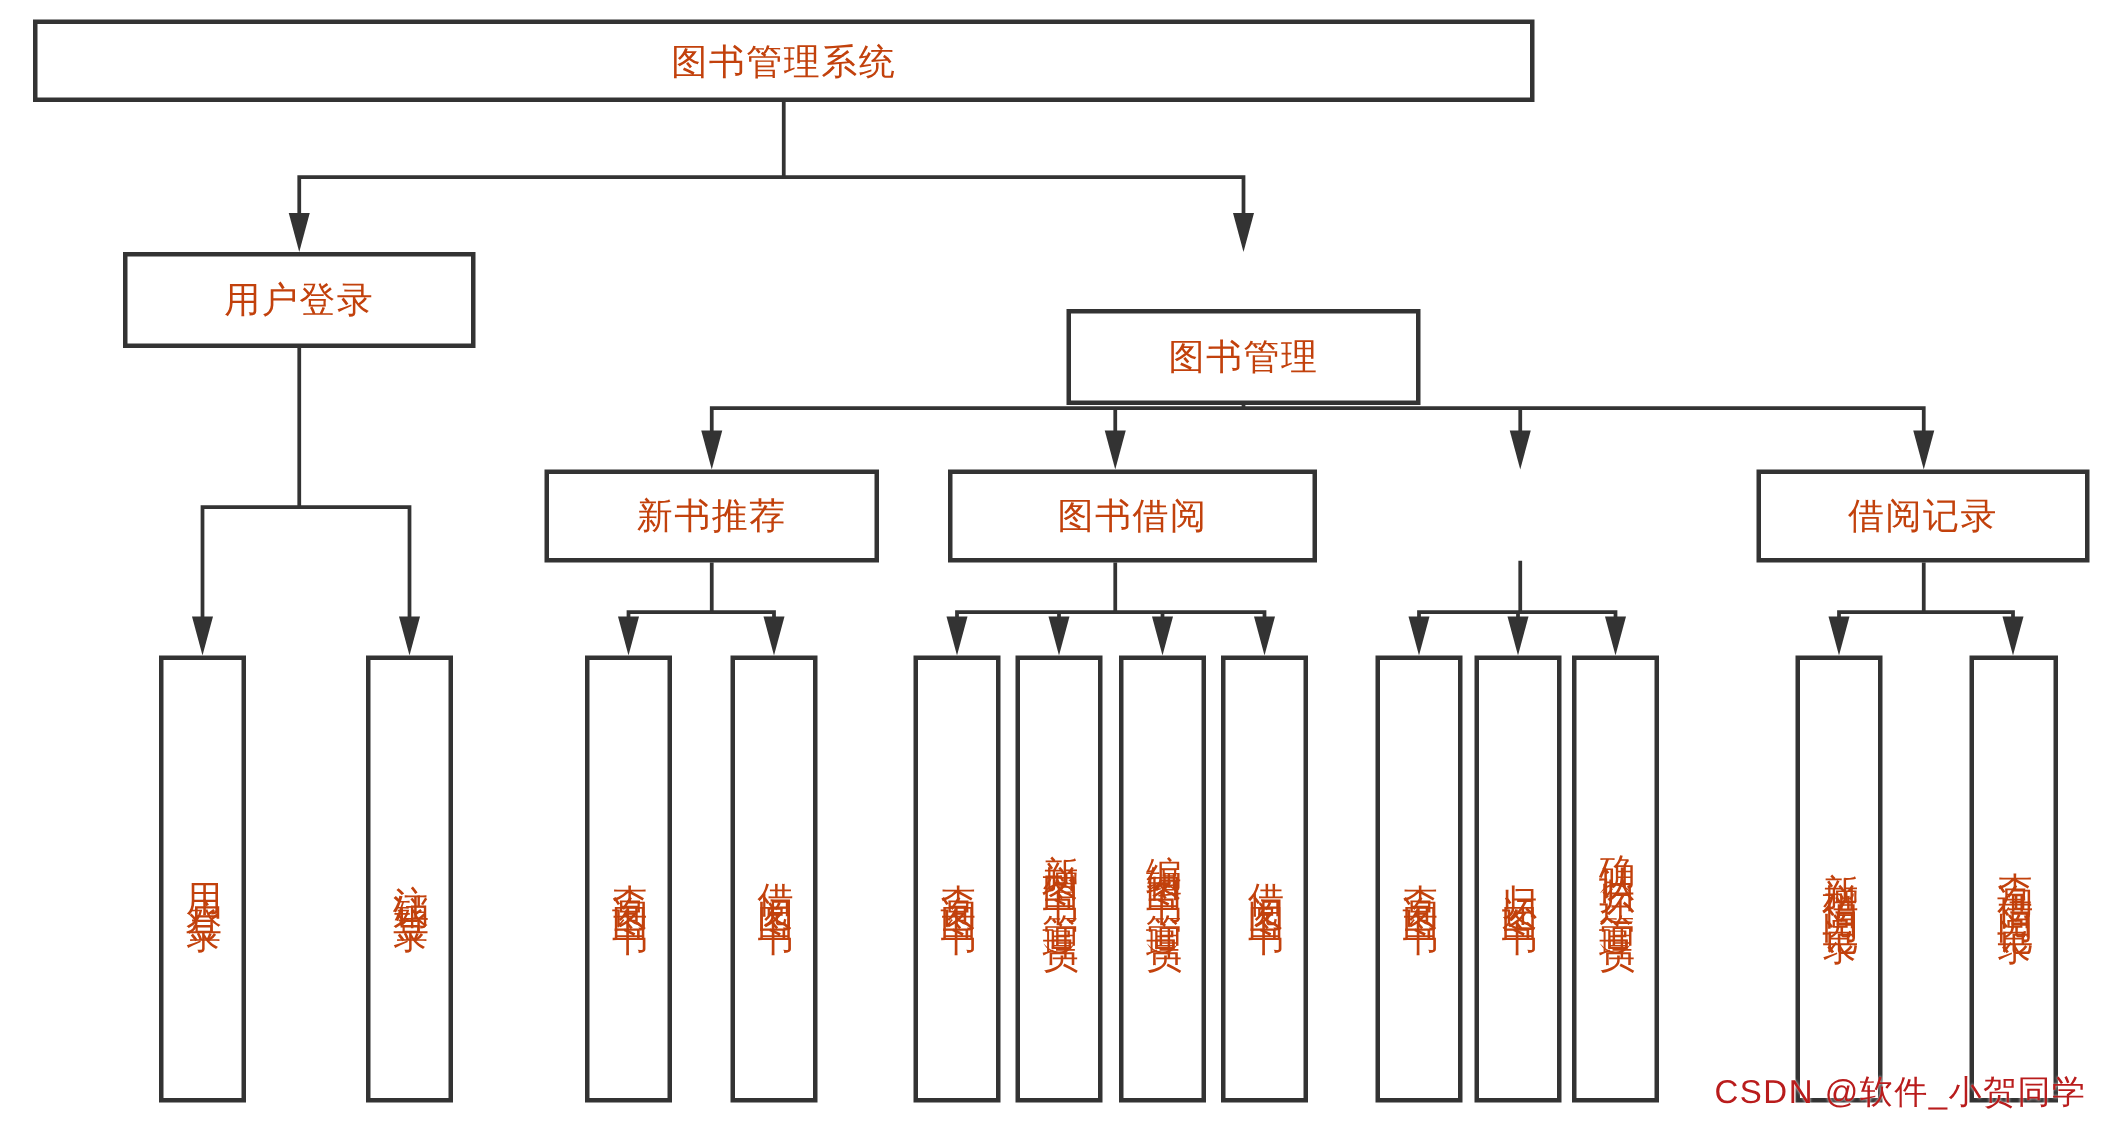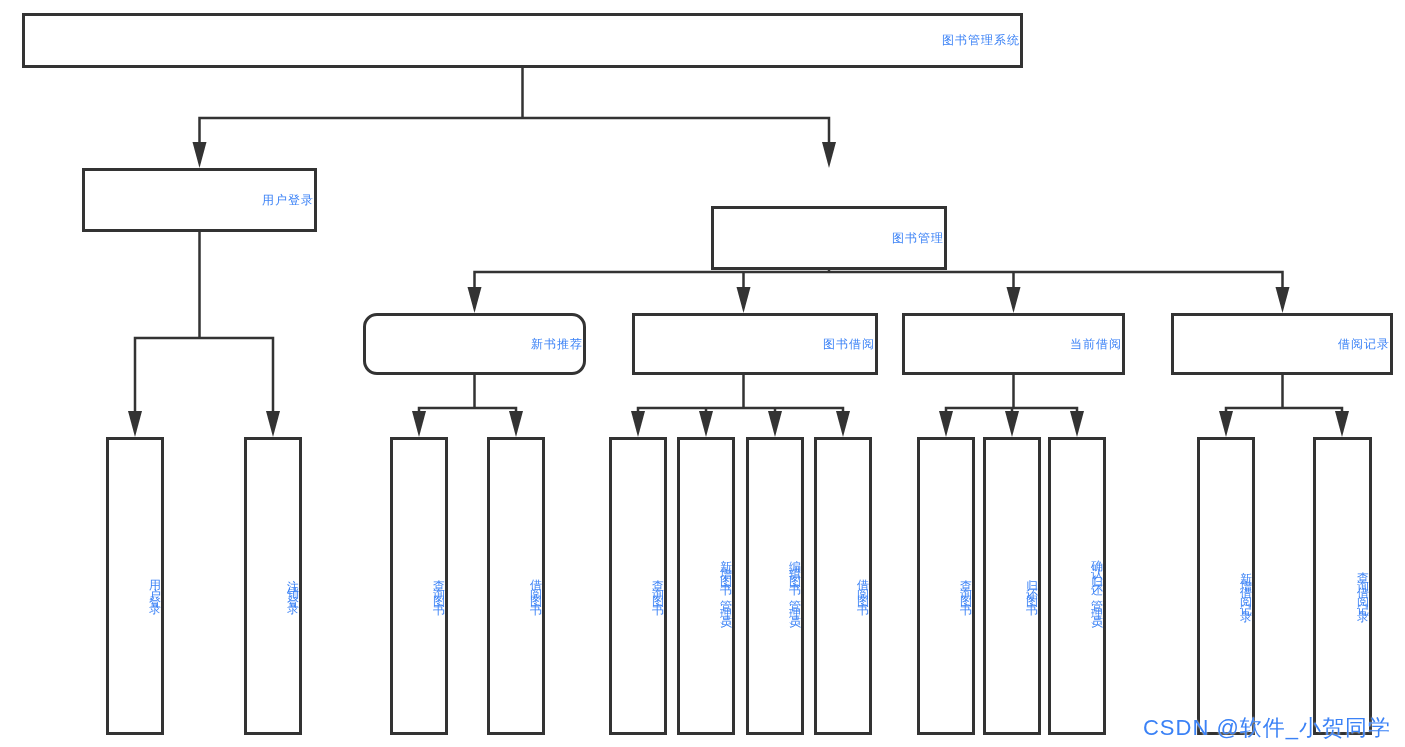--- a/index.html
+++ b/index.html
@@ -20,37 +20,37 @@
     left: 0; top: 0;
     width: 1405px; height: 747px;
   }
   .box {
     position: absolute;
     box-sizing: border-box;
     background: #ffffff;
     border: 3px solid #333333;
     display: flex;
     align-items: center;
-    justify-content: flex-end;
-    color: #3b82f6;
-    font-size: 12px;
+    justify-content: center;
+    color: #c2410c;
+    font-size: 24px;
     letter-spacing: 1px;
     z-index: 2;
   }
   .vbox span {
     writing-mode: vertical-rl;
     letter-spacing: 8px;
     line-height: 1;
   }
   #watermark {
     position: absolute;
     right: 14px;
     bottom: 4px;
     font-size: 22px;
-    color: #3b82f6;
+    color: #b91c1c;
     letter-spacing: 1px;
     text-shadow: 0 0 2px #ffffff;
     z-index: 3;
     white-space: nowrap;
   }
 </style>
 </head>
 <body>
 
 <div id="stage">
@@ -92,28 +92,25 @@
     <span>图书管理系统</span>
   </div>
 
   <div class="box" style="left:82px; top:168px; width:235px; height:64px;">
     <span>用户登录</span>
   </div>
   <div class="box" style="left:711px; top:168px; width:236px; height:64px;margin-top:38px;">
     <span>图书管理</span>
   </div>
 
-  <div class="box" style="left:363px; top:313px; width:223px; height:62px;border-radius:14px;">
+  <div class="box" style="left:363px; top:313px; width:223px; height:62px;">
     <span>新书推荐</span>
   </div>
   <div class="box" style="left:632px; top:313px; width:246px; height:62px;">
     <span>图书借阅</span>
-  </div>
-  <div class="box" style="left:902px; top:313px; width:223px; height:62px;">
-    <span>当前借阅</span>
   </div>
   <div class="box" style="left:1171px; top:313px; width:222px; height:62px;">
     <span>借阅记录</span>
   </div>
 
   <div class="box vbox" style="left:106px; top:437px; width:58px; height:298px;">
     <span>用户登录</span>
   </div>
   <div class="box vbox" style="left:244px; top:437px; width:58px; height:298px;">
     <span>注销登录</span>

